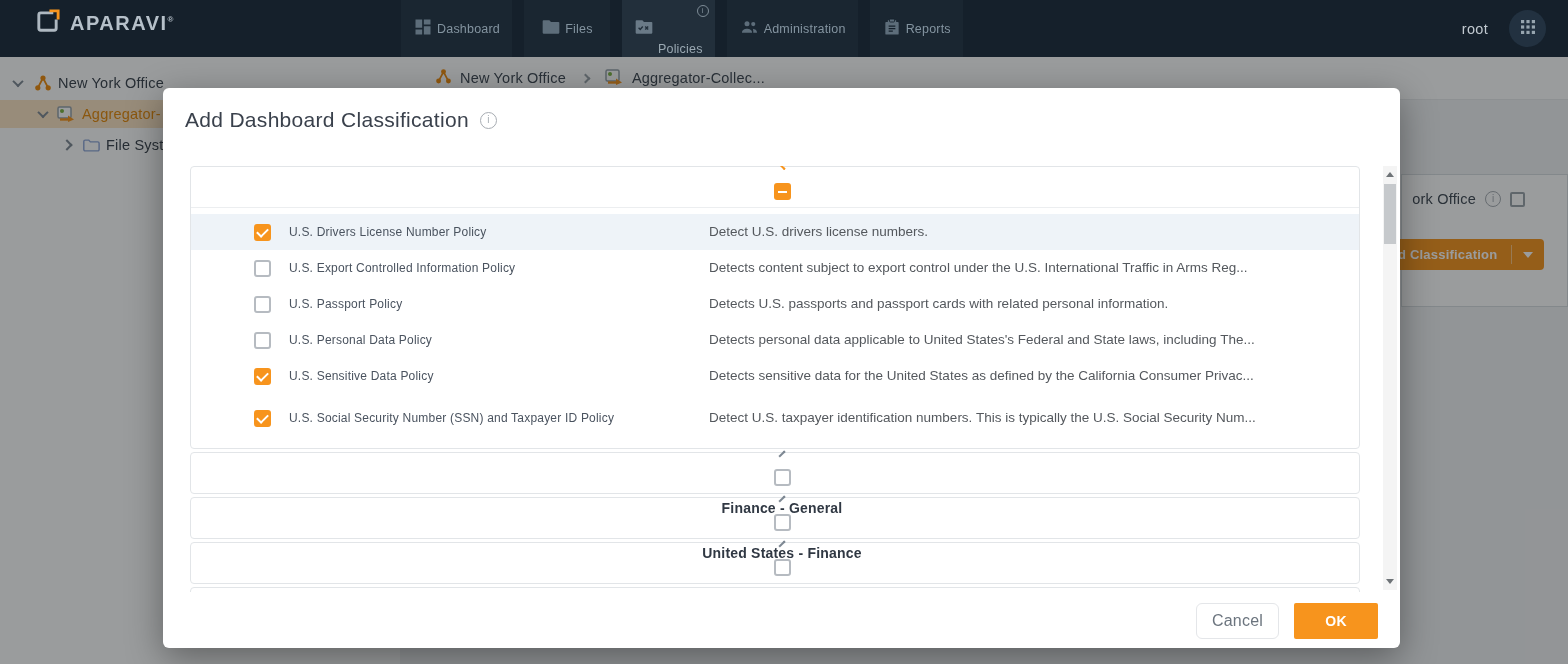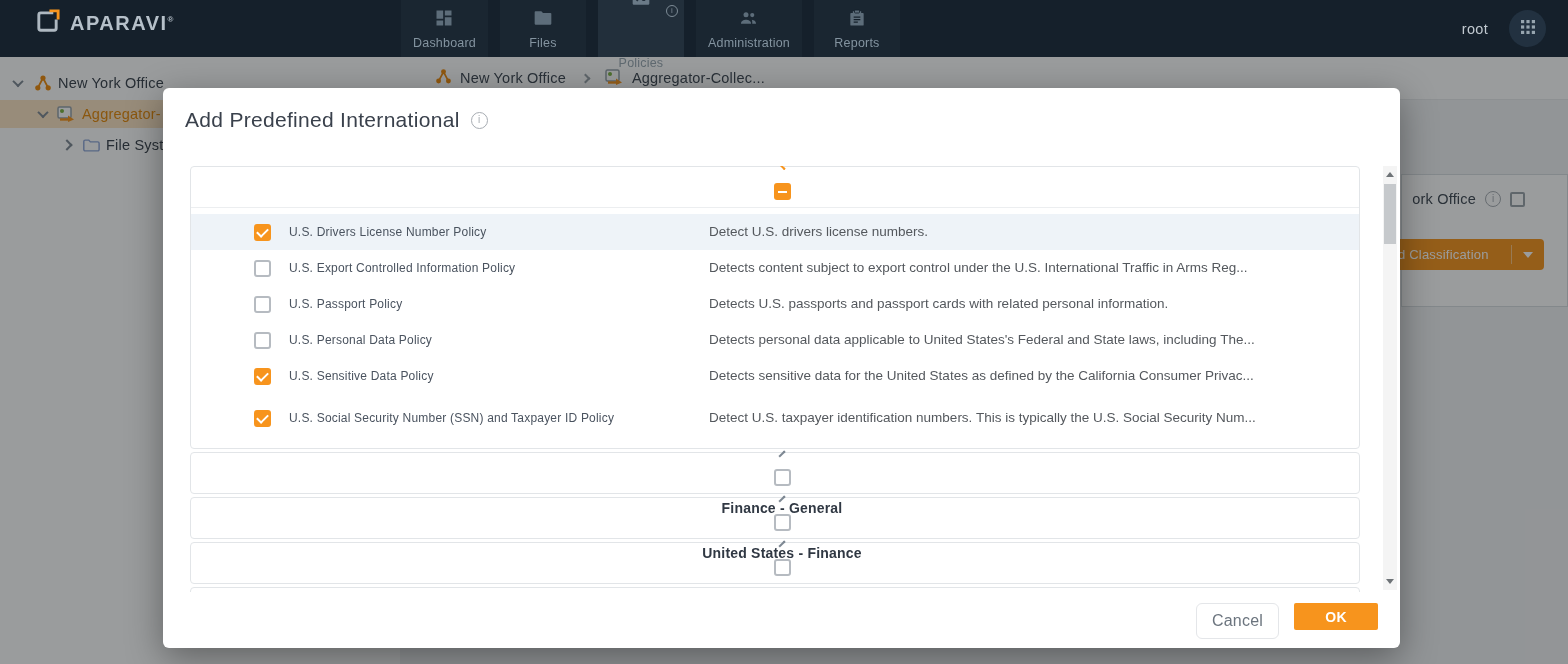--- a/index.html
+++ b/index.html
@@ -6,21 +6,21 @@
   html,body { width:1568px; height:664px; overflow:hidden; background:#fff;
               font-family:"Liberation Sans", sans-serif; }
 
   
   .navbar { position:absolute; left:0; top:0; width:1568px; height:57px; background:#15202B; z-index:30; }
   .brand { position:absolute; left:34px; top:0; height:47px; display:flex; align-items:center; gap:9px; }
   .brand-text { color:#B6C0C9; font-size:20px; font-weight:700; letter-spacing:1.5px; }
   .brand-text sup { font-size:8px; letter-spacing:0; }
   .nav-tabs { position:absolute; left:401px; top:0; height:57px; display:flex; gap:12px; }
   .nav-tab { position:relative; height:57px; min-width:86px; padding:0 12px; background:#1A2631;
-             display:flex; flex-direction:column; align-items:center; justify-content:center; gap:4px; cursor:pointer; }
+             display:flex; flex-direction:row; align-items:center; justify-content:center; gap:4px; cursor:pointer; }
   .nav-tab.active { background:#222F3B; }
   .nav-tab .nav-label { font-size:12.5px; color:#8494A0; letter-spacing:.2px; }
   .nav-tab.active .nav-label { color:#9AA8B2;margin-top:40px; }
   .tab-info { position:absolute; top:5px; right:6px; width:12px; height:12px; border:1px solid #7D8B96;
               border-radius:50%; color:#7D8B96; font-size:8px; line-height:10px; text-align:center; }
   .tab-info::after { content:"i"; }
   .nav-right-user { position:absolute; right:80px; top:0; height:57px; display:flex; align-items:center;
                     color:#C2CAD1; font-size:14.5px; letter-spacing:.3px; }
   .apps-btn { position:absolute; right:22px; top:10px; width:37px; height:37px; border-radius:50%;
               background:#223140; display:flex; align-items:center; justify-content:center; cursor:pointer; }
@@ -49,21 +49,21 @@
   .side-panel { position:absolute; left:1401px; top:174px; width:167px; height:133px; background:#fff;
                 border:1px solid #D8DCE0; z-index:2; }
   .panel-head { position:absolute; top:16px; right:42px; display:flex; align-items:center; gap:9px; }
   .panel-head-text { font-size:14.5px; color:#3E4752; letter-spacing:.2px; white-space:nowrap; }
   .info-circle { width:16px; height:16px; border:1.5px solid #A7ACB2; border-radius:50%; color:#A7ACB2;
                  font-size:10px; line-height:13px; text-align:center; flex:0 0 auto; }
   .info-circle::after { content:"i"; }
   .sq-checkbox { width:15px; height:15px; border:2px solid #9AA2AA; border-radius:2px; background:#fff; flex:0 0 auto; }
   .add-class-btn { position:absolute; top:64px; left:-10px; width:152px; height:31px; background:#F7941D;
                    border-radius:4px; display:flex; align-items:center; cursor:pointer; }
-  .add-class-btn .lbl { color:#fff; font-weight:400; font-size:13px; padding-left:6px; letter-spacing:.2px; white-space:nowrap; }
+  .add-class-btn .lbl { color:#fff; font-weight:700; font-size:13px; padding-left:6px; letter-spacing:.2px; white-space:nowrap; }
   .add-class-btn .div { position:absolute; right:32px; top:6px; bottom:6px; width:1px; background:rgba(255,255,255,.45); }
   .add-class-btn .caret { position:absolute; right:11px; top:13px; width:0; height:0;
                           border-left:5px solid transparent; border-right:5px solid transparent; border-top:6px solid #fff; }
 
   
   .backdrop { position:absolute; left:0; top:57px; width:1568px; height:607px; background:rgba(15,18,22,.42); z-index:40; }
 
   
   .modal { position:absolute; left:163px; top:88px; width:1237px; height:560px; background:#fff;
            border-radius:6px; box-shadow:0 10px 36px rgba(0,0,0,.38); z-index:60; }
@@ -94,21 +94,21 @@
   .mscroll { position:absolute; right:3px; top:78px; width:14px; height:424px; background:#F4F4F4; }
   .mscroll .arrow { position:absolute; left:3px; width:0; height:0; border-left:4px solid transparent; border-right:4px solid transparent; }
   .mscroll .arrow.up { top:6px; border-bottom:5px solid #6E7377; }
   .mscroll .arrow.dn { bottom:6px; border-top:5px solid #6E7377; }
   .mscroll .thumb { position:absolute; left:1px; top:18px; width:12px; height:60px; background:#C6C9CC; }
 
   
   .btn-cancel { position:absolute; left:1033px; top:515px; width:83px; height:36px; background:#fff;
                 border:1px solid #E4E6E9; border-radius:6px; color:#6B747E; font-size:16px; letter-spacing:.2px;
                 display:flex; align-items:center; justify-content:center; cursor:pointer; }
-  .btn-ok { position:absolute; left:1131px; top:515px; width:84px; height:27px; background:#F7941D; border:none;
+  .btn-ok { position:absolute; left:1131px; top:515px; width:84px; height:36px; background:#F7941D; border:none;
             border-radius:2px; color:#fff; font-size:14px; font-weight:700; letter-spacing:.3px;
             display:flex; align-items:center; justify-content:center; cursor:pointer; }
 
   .icon-gap { margin-right:6px; display:inline-flex; }
 </style>
 </head>
 <body>
 
 <div class="navbar">
   <div class="brand">
@@ -263,21 +263,21 @@
     <span class="lbl">d Classification</span>
     <span class="div"></span>
     <span class="caret"></span>
   </div>
 </div>
 
 <div class="backdrop"></div>
 
 <div class="modal">
   <div class="modal-title-row">
-    <h1 class="modal-title">Add Predefined International</h1>
+    <h1 class="modal-title">Add Dashboard Classification</h1>
     <span class="info-circle" style="width:17px;height:17px;line-height:14px;"></span>
   </div>
 
   <div class="class-list">
 
     <div class="group-box">
       <div class="group-header">
         <span class="chev down orange"></span>
         <span class="checkbox indeterminate"></span>
         <span class="group-label">United States</span>

